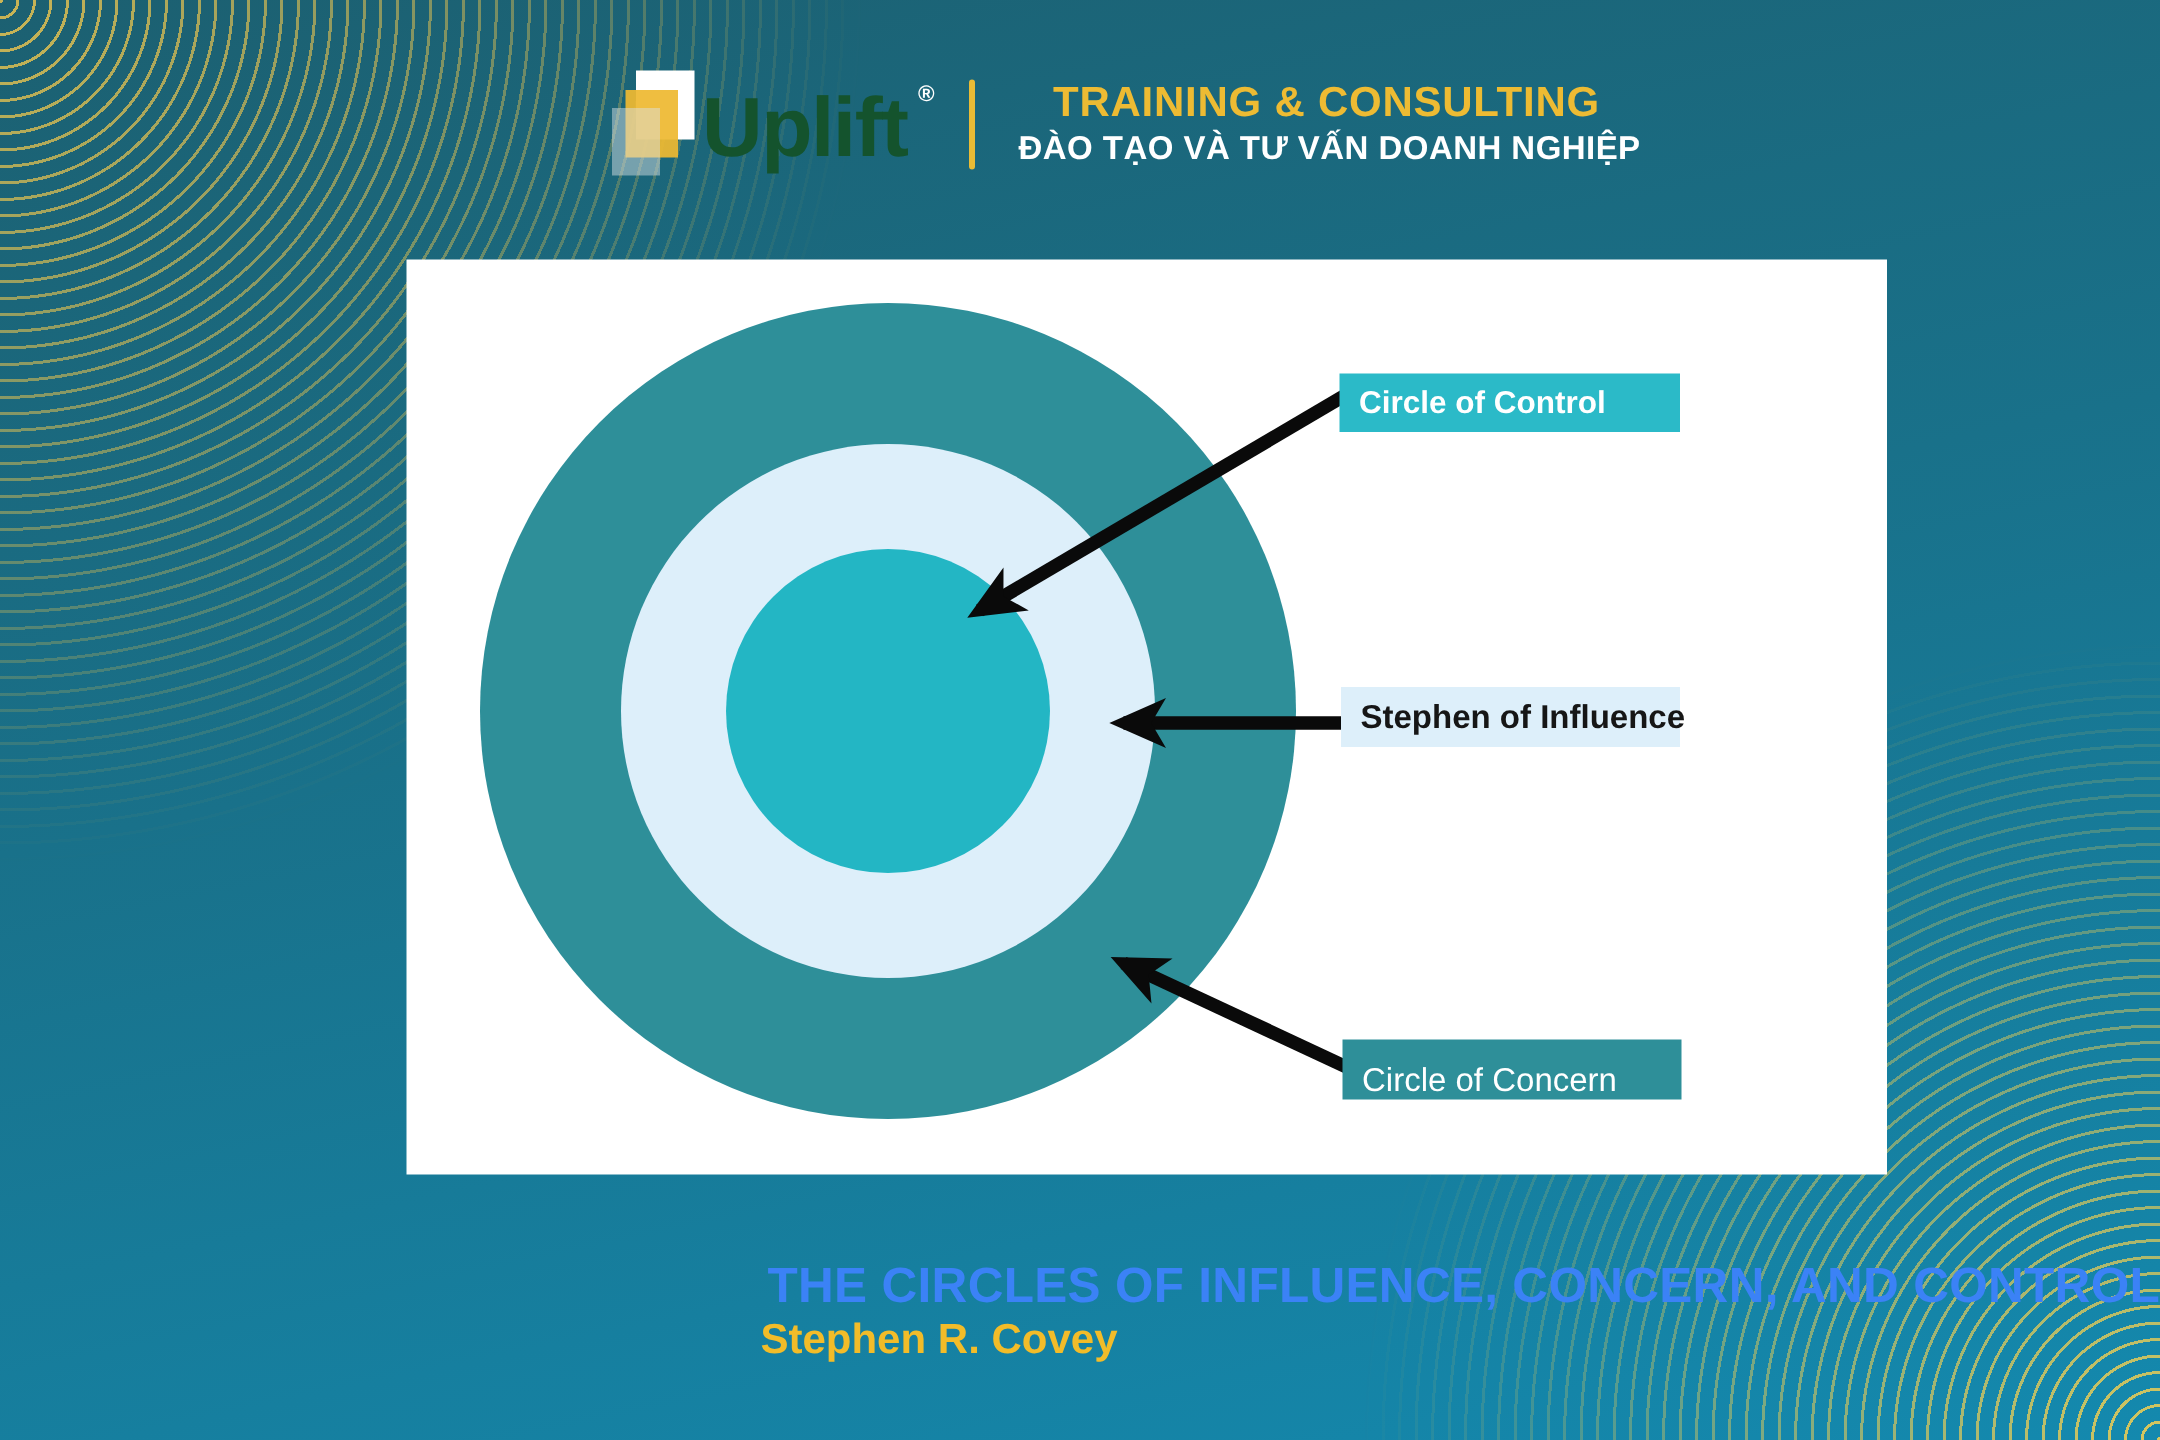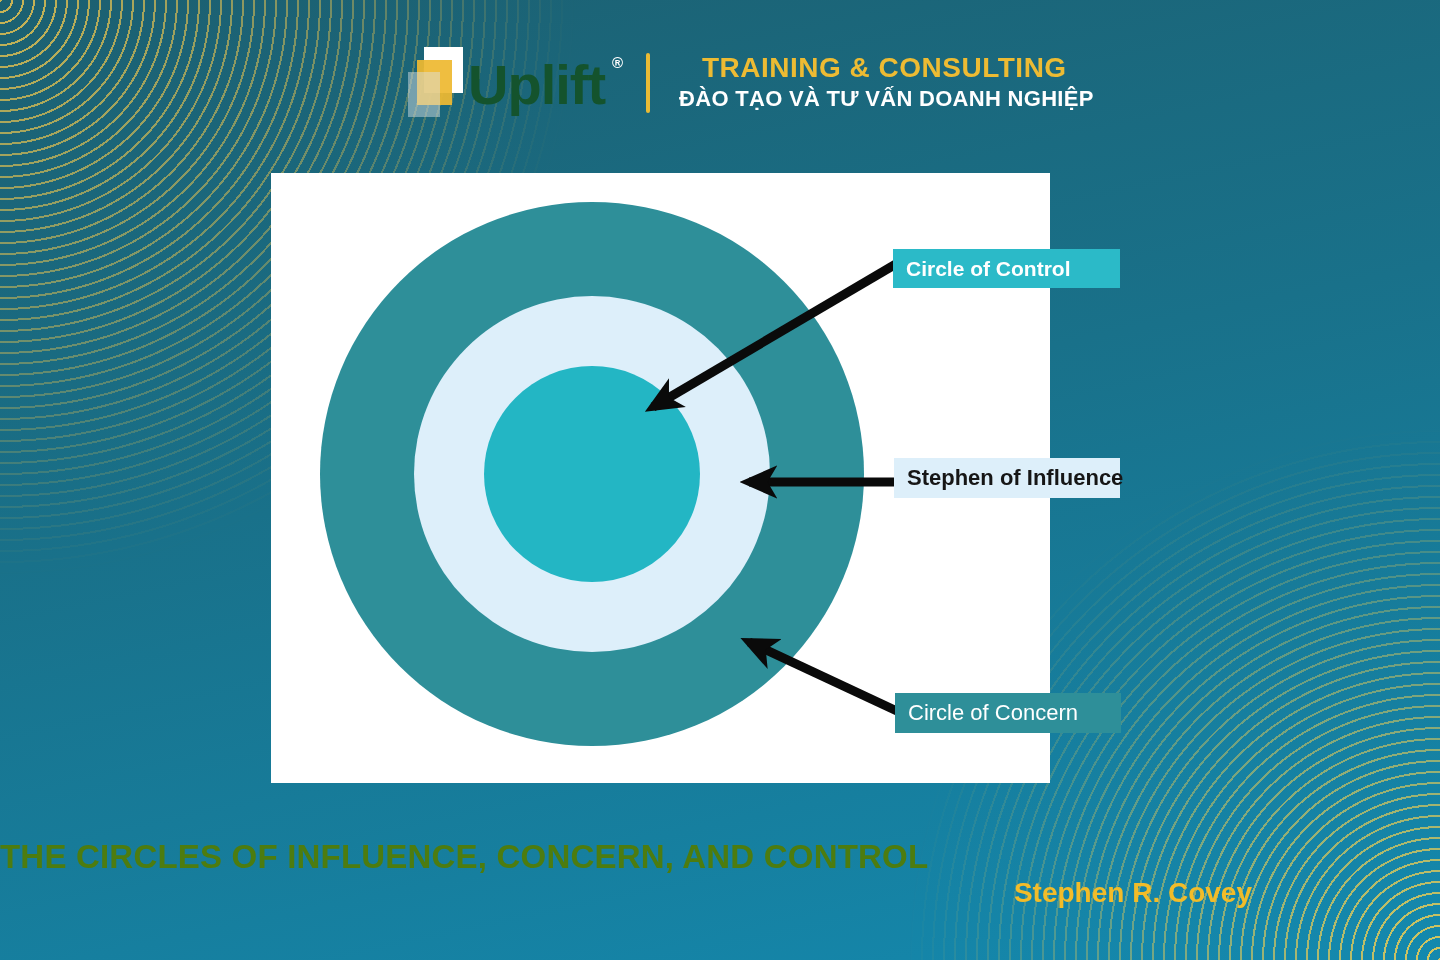--- a/index.html
+++ b/index.html
@@ -57,21 +57,21 @@
     position: absolute; left: 679px; top: 52px;
     color: #EDBB33; font-size: 28px; font-weight: 800; letter-spacing: 0.5px; margin-left: 23px;
   }
   .tagline-secondary {
     position: absolute; left: 679px; top: 86px;
     color: #FFFFFF; font-size: 22px; font-weight: 700; letter-spacing: 0.3px;
   }
 
   
   .card {
-    position: absolute; left: 271px; top: 173px; width: 779px; height: 610px;
+    position: absolute; left: 271px; top: 173px; width: 987px; height: 610px;
     background: #FFFFFF;
   }
   .circle { position: absolute; border-radius: 50%; }
   .circle-concern   { left: 49px;  top: 29px;  width: 544px; height: 544px; background: #2E8F99; }
   .circle-influence { left: 143px; top: 123px; width: 356px; height: 356px; background: #DDEFFA; }
   .circle-control   { left: 213px; top: 193px; width: 216px; height: 216px; background: #23B6C4; }
 
   .arrows-svg { position: absolute; left: 0; top: 0; width: 893px; height: 610px; }
 
   .callout {
@@ -81,32 +81,32 @@
   .callout-control {
     left: 622px; top: 76px; width: 227px; height: 39px;
     background: #2BBAC8; color: #FFFFFF; font-size: 21px; font-weight: 700;
   }
   .callout-influence {
     left: 623px; top: 285px; width: 226px; height: 40px;
     background: #DDEFFA; color: #161616; font-size: 22px; font-weight: 700;
   }
   .callout-concern {
     left: 624px; top: 520px; width: 226px; height: 40px;
-    background: #2E8F99; color: #FFFFFF; font-size: 22px; font-weight: 400;
+    background: #2E8F99; color: #FFFFFF; font-size: 22px; font-weight: 400; align-items: flex-end;
   }
 
   
   .footer-title {
     position: absolute; left: 0; top: 838px; width: 1440px;
-    text-align: left; color: #4d7c0f; font-size: 33px; font-weight: 800;
+    text-align: right; color: #3b82f6; font-size: 33px; font-weight: 800;
     letter-spacing: 0.2px;
   }
   .footer-author {
     position: absolute; left: 0; top: 877px; width: 1252px;
-    text-align: right; color: #F2BC29; font-size: 28px; font-weight: 700;
+    text-align: center; color: #F2BC29; font-size: 28px; font-weight: 700;
   }
 </style>
 </head>
 <body>
 
 <div class="arcs arcs-tl"></div>
 <div class="arcs arcs-br"></div>
 
 <div class="logo-icon">
   <div class="logo-sq logo-sq-white"></div>

